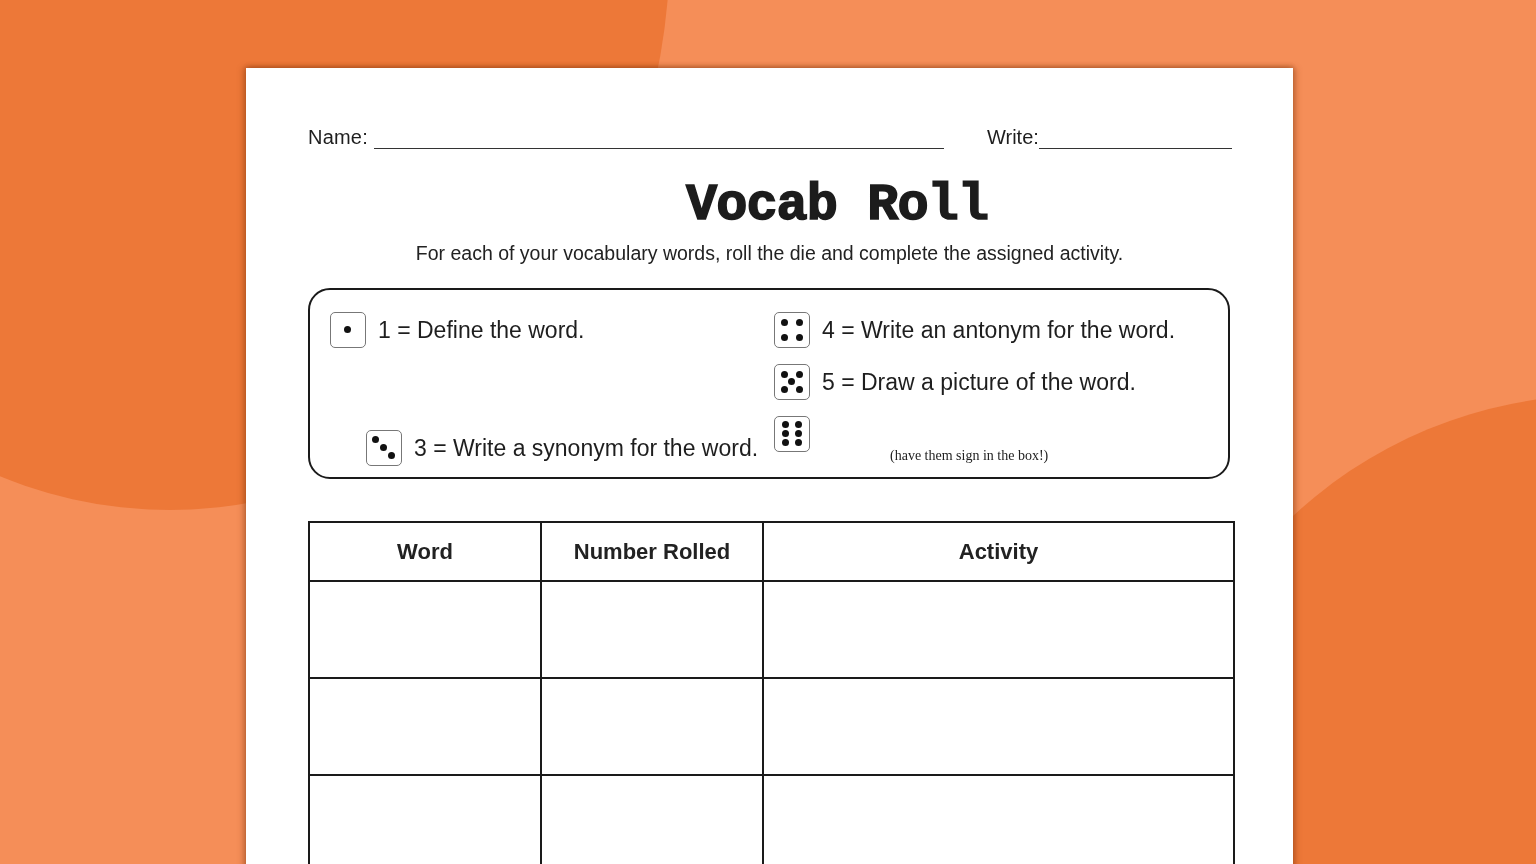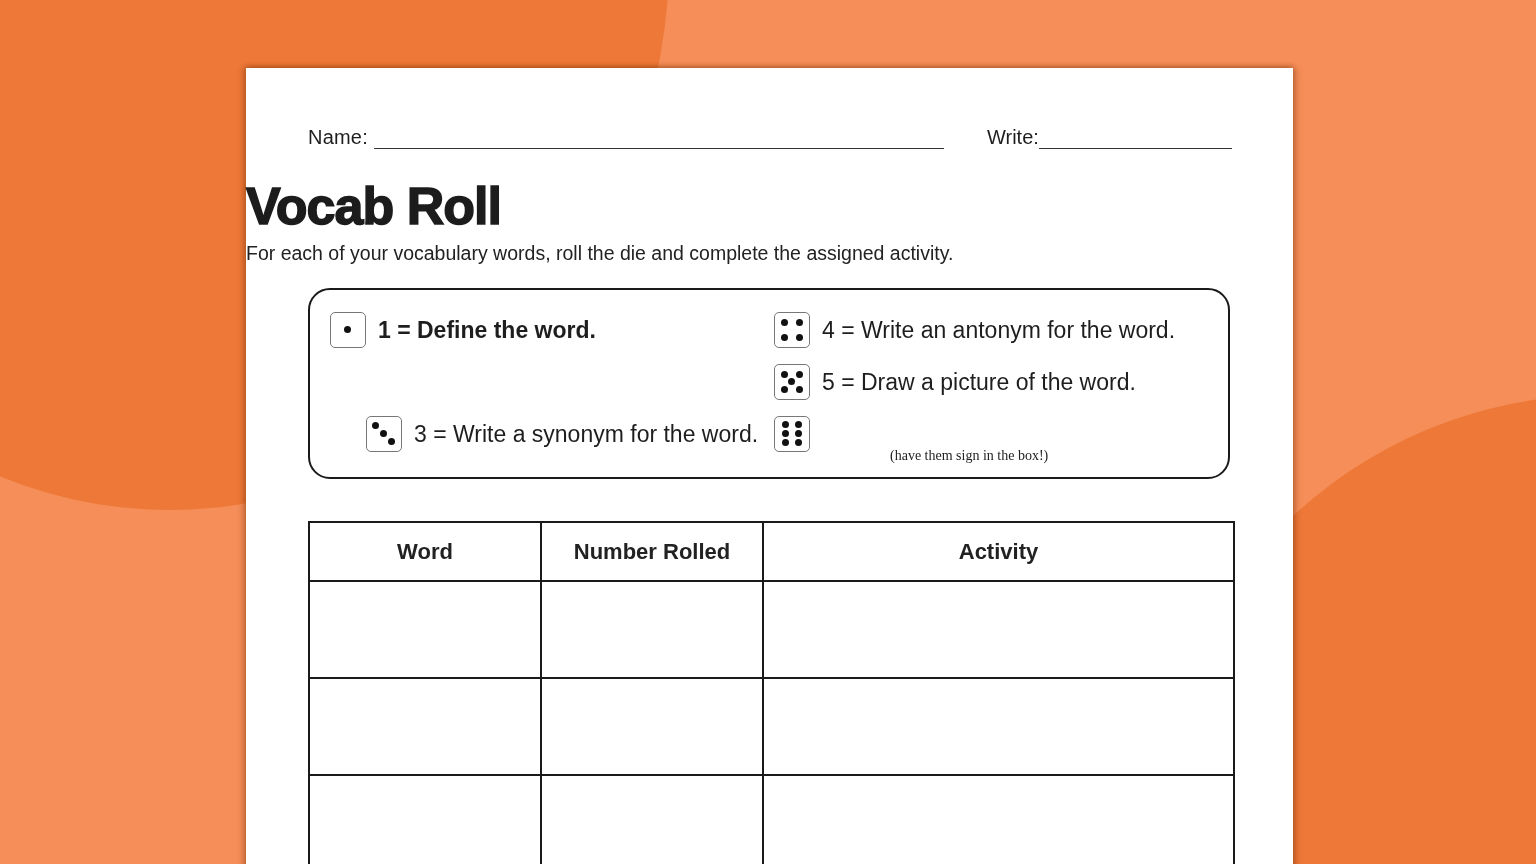--- a/index.html
+++ b/index.html
@@ -58,33 +58,33 @@
   .date-line {
     display: inline-block;
     width: 193px; height: 1px;
     border-bottom: 1.5px solid #333;
     margin-left: 0;
   }
   .title {
     position: absolute;
     left: 0; top: 108px;
     width: 1182px;
-    text-align: left;
-    font-family: Liberation Sans, sans-serif;
+    text-align: center;
+    font-family: Liberation Mono, monospace;
     font-weight: 900;
     font-size: 52px;
     letter-spacing: -1px;
     color: #1c1c1c;
     -webkit-text-stroke: 1.5px #1c1c1c;
   }
   .subtitle {
     position: absolute;
     left: 0; top: 174px;
     width: 1047px;
-    text-align: left;
+    text-align: center;
     font-family: "Liberation Sans", sans-serif;
     font-size: 19.5px;
     color: #222;
   }
   .legend-box {
     position: absolute;
     left: 62px; top: 220px;
     width: 922px; height: 191px;
     border: 2px solid #1a1a1a;
     border-radius: 22px;
@@ -156,29 +156,29 @@
   <div class="date-row">
     <span class="lbl">Write:</span>
     <span class="date-line"></span>
   </div>
 
   <div class="title">Vocab Roll</div>
   <div class="subtitle">For each of your vocabulary words, roll the die and complete the assigned activity.</div>
 
   <div class="legend-box">
 
-    <div class="legend-item" style="left:20px; top:22px;font-weight:bold;">
+    <div class="legend-item" style="left:20px; top:22px;">
       <div class="die">
         <span class="pip" style="left:13px; top:13px;"></span>
       </div>
       <span>1 = Define the word.</span>
     </div>
 
 
-    <div class="legend-item" style="left:20px; top:126px;padding-left:36px;">
+    <div class="legend-item" style="left:20px; top:140px;padding-left:36px;">
       <div class="die">
         <span class="pip" style="left:5px; top:5px;"></span>
         <span class="pip" style="left:13px; top:13px;"></span>
         <span class="pip" style="left:21px; top:21px;"></span>
       </div>
       <span>3 = Write a synonym for the word.</span>
     </div>
 
     <div class="legend-item" style="left:464px; top:22px;">
       <div class="die">

